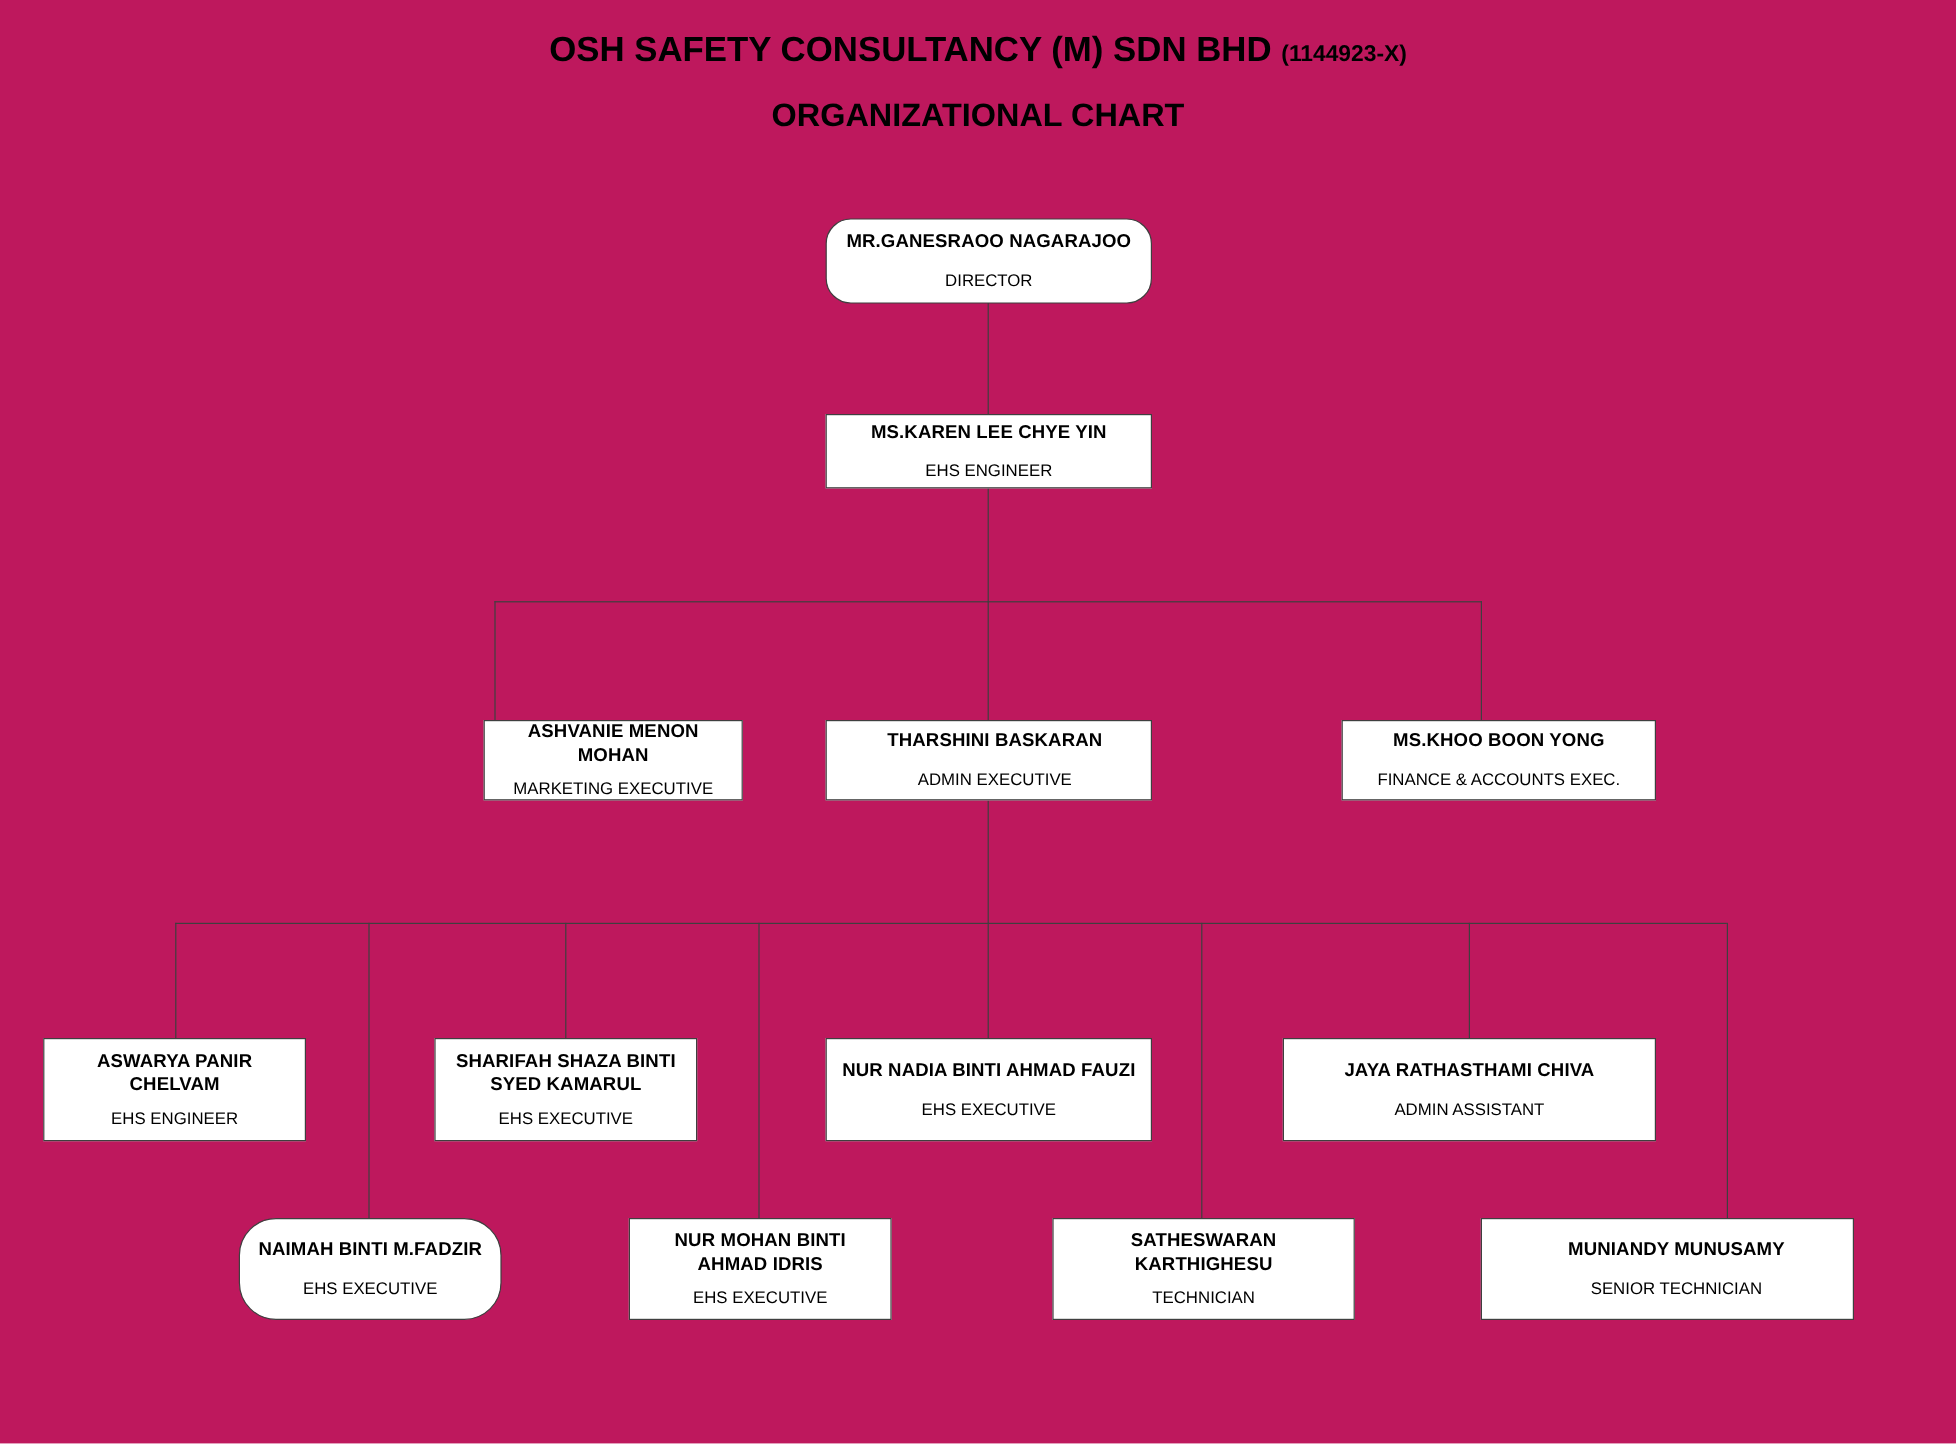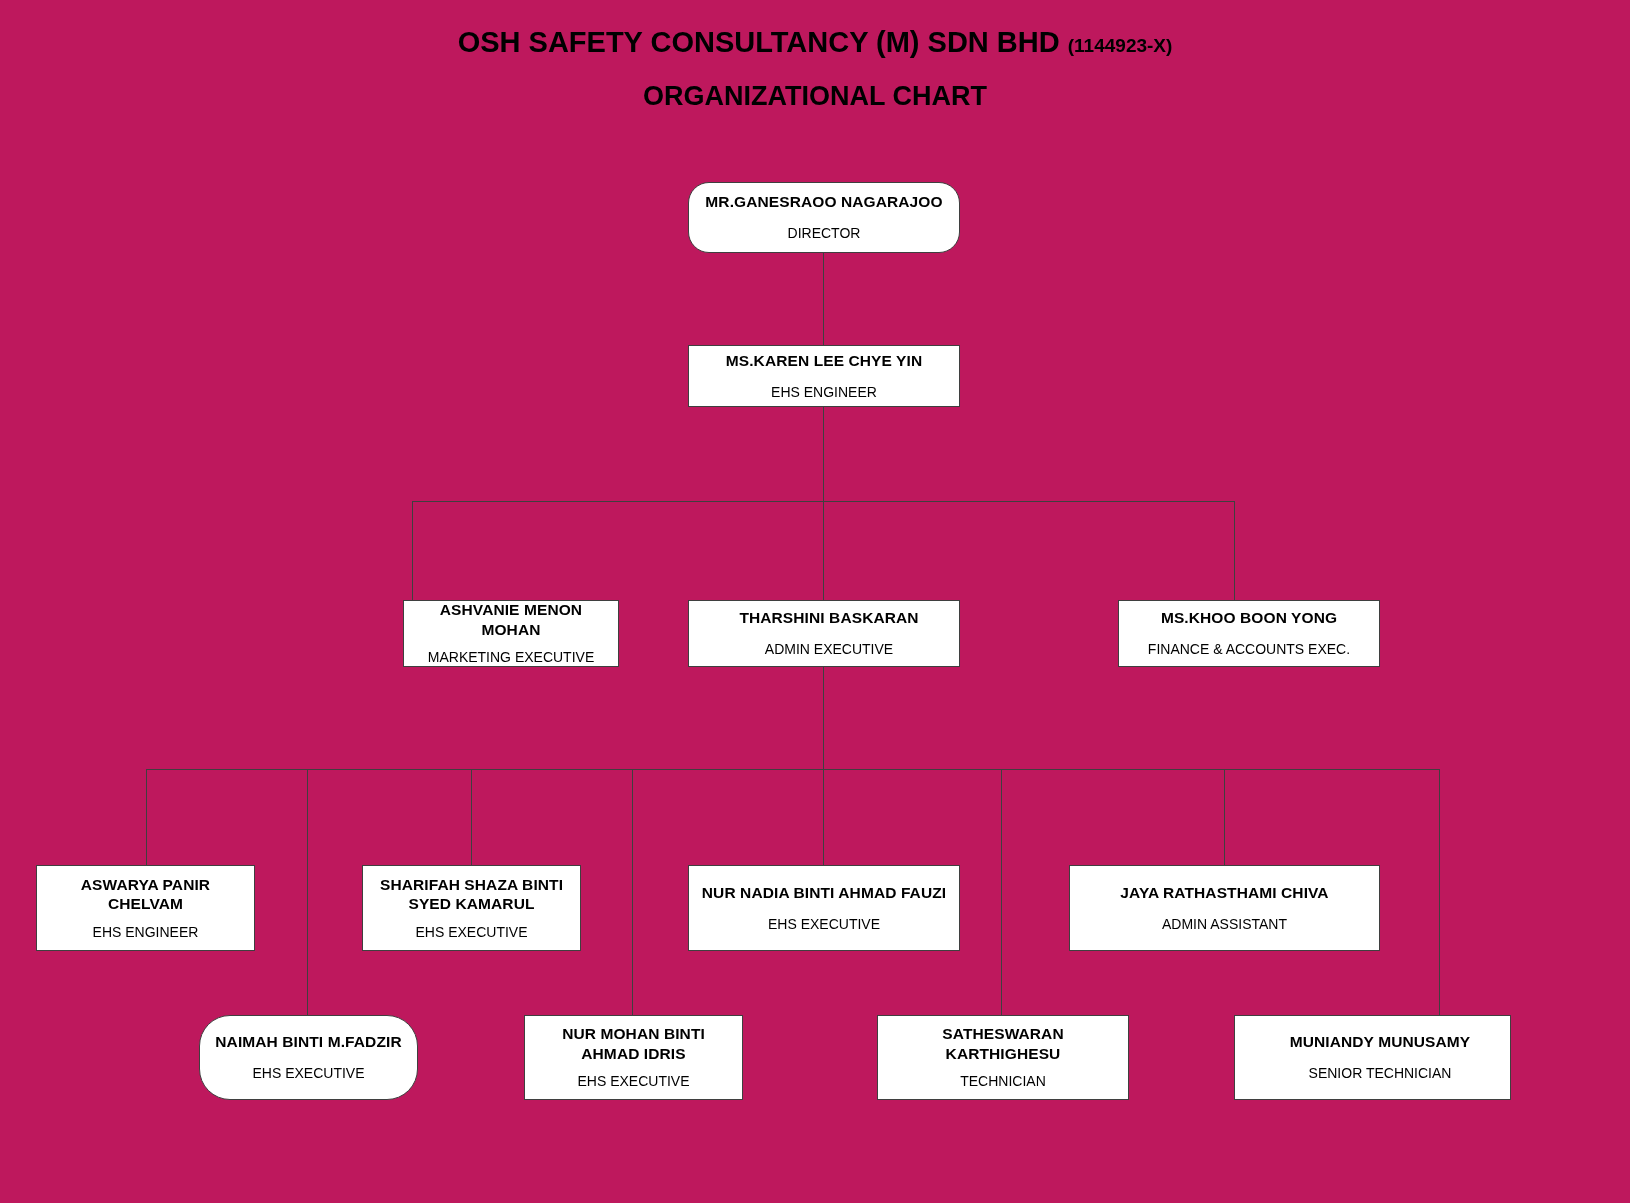--- a/index.html
+++ b/index.html
@@ -171,18 +171,18 @@
 AHMAD IDRIS</div>
     <div class="ti">EHS EXECUTIVE</div>
   </div>
 
   <div class="node two-line" style="left:877px; top:1015px; width:252px; height:85px;">
     <div class="nm">SATHESWARAN
 KARTHIGHESU</div>
     <div class="ti">TECHNICIAN</div>
   </div>
 
-  <div class="node" style="left:1234px; top:1015px; width:277px; height:85px;padding-left:21px;">
+  <div class="node" style="left:1234px; top:1015px; width:311px; height:85px;padding-left:21px;">
     <div class="nm">MUNIANDY MUNUSAMY</div>
     <div class="ti">SENIOR TECHNICIAN</div>
   </div>
 
 </div>
 
 </body></html>

